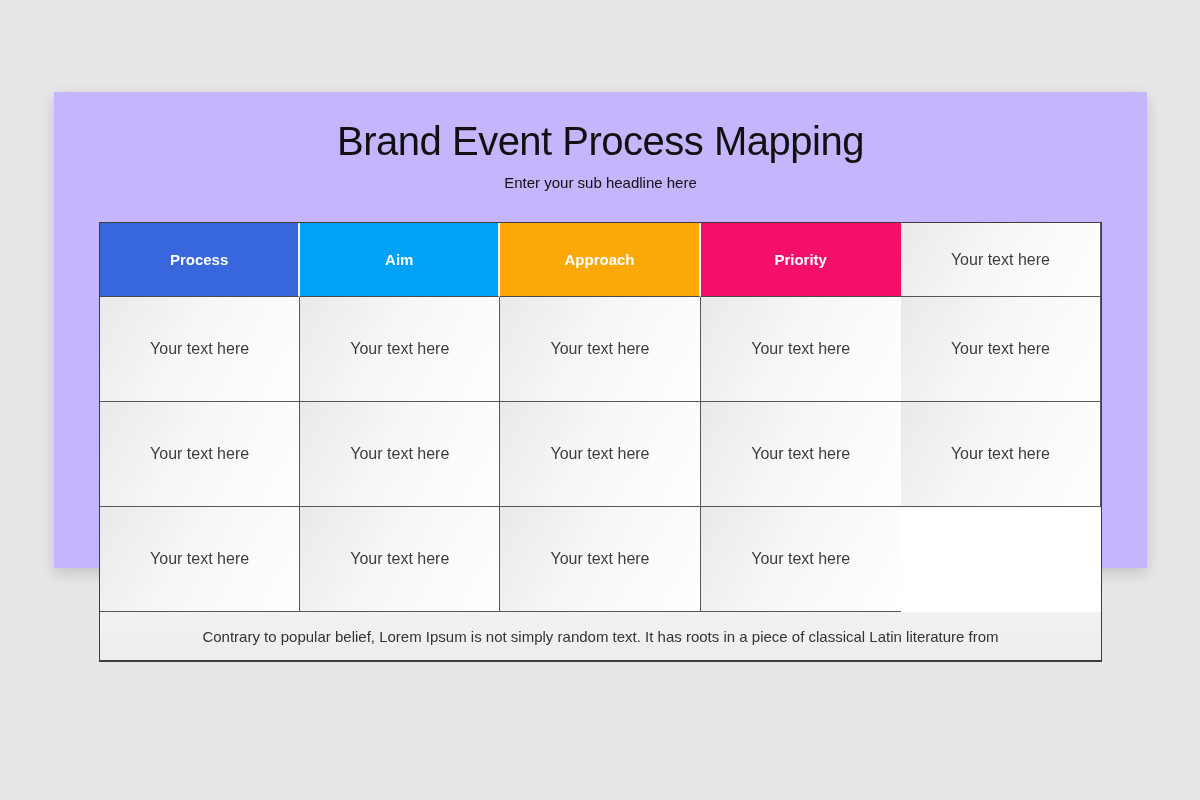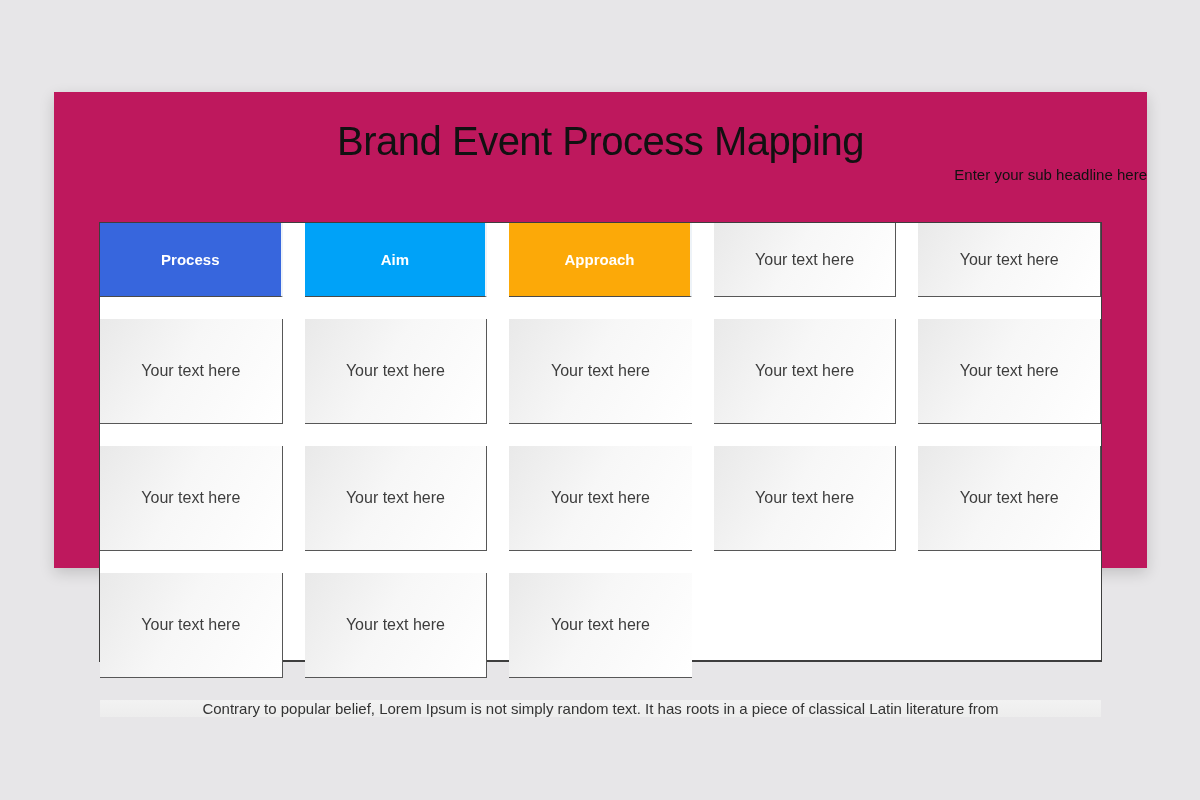--- a/index.html
+++ b/index.html
@@ -7,49 +7,48 @@
   body {
     background: #e7e6e8;
     font-family: "Liberation Sans", sans-serif;
     position: relative;
     overflow: hidden;
   }
   .card {
     position: absolute;
     left: 54px; top: 92px;
     width: 1093px; height: 476px;
-    background: #be185d;
+    background: #c4b5fd;
     box-shadow: 0 5px 14px rgba(0,0,0,0.16);
   }
   .title {
     margin-top: 26px;
     text-align: center;
     font-size: 40px;
     font-weight: 400;
     color: #111111;
     letter-spacing: -0.5px;
     line-height: 46px;
   }
   .subtitle {
-    margin-top: 2px;
-    text-align: right;
+    margin-top: 10px;
+    text-align: center;
     font-size: 15px;
     color: #111111;
   }
   .process-table {
     position: absolute;
     left: 45px; top: 130px;
     width: 1003px; height: 440px;
     display: grid;
     grid-template-columns: repeat(5, 1fr);
     grid-template-rows: 74px 105px 105px 105px 1fr;
     border: 1px solid #3e3e3e;
     border-bottom-width: 2px;
     background: #ffffff;
-    gap: 22px;
   }
   .hcell {
     display: flex;
     align-items: center;
     justify-content: center;
     color: #ffffff;
     font-size: 15px;
     font-weight: 700;
     border-right: 2px solid #eef3f8;
     border-bottom: 1px solid #4a4a4a;
@@ -81,20 +80,21 @@
 
 <div class="card">
   <div class="title">Brand Event Process Mapping</div>
   <div class="subtitle">Enter your sub headline here</div>
 
   <div class="process-table">
 
     <div class="hcell" style="background: rgb(55, 102, 221);">Process</div>
     <div class="hcell" style="background: rgb(0, 162, 248); text-align: center;">Aim</div>
     <div class="hcell" style="background: rgb(252, 169, 8);">Approach</div>
+    <div class="hcell last-col" style="background: rgb(244, 15, 104);">Priority</div>
 
     <div class="bcell">Your text here</div>
     <div class="bcell">Your text here</div>
     <div class="bcell">Your text here</div>
     <div class="bcell">Your text here</div>
     <div class="bcell last-col">Your text here</div>
 
     <div class="bcell">Your text here</div>
     <div class="bcell">Your text here</div>
     <div class="bcell">Your text here</div>

